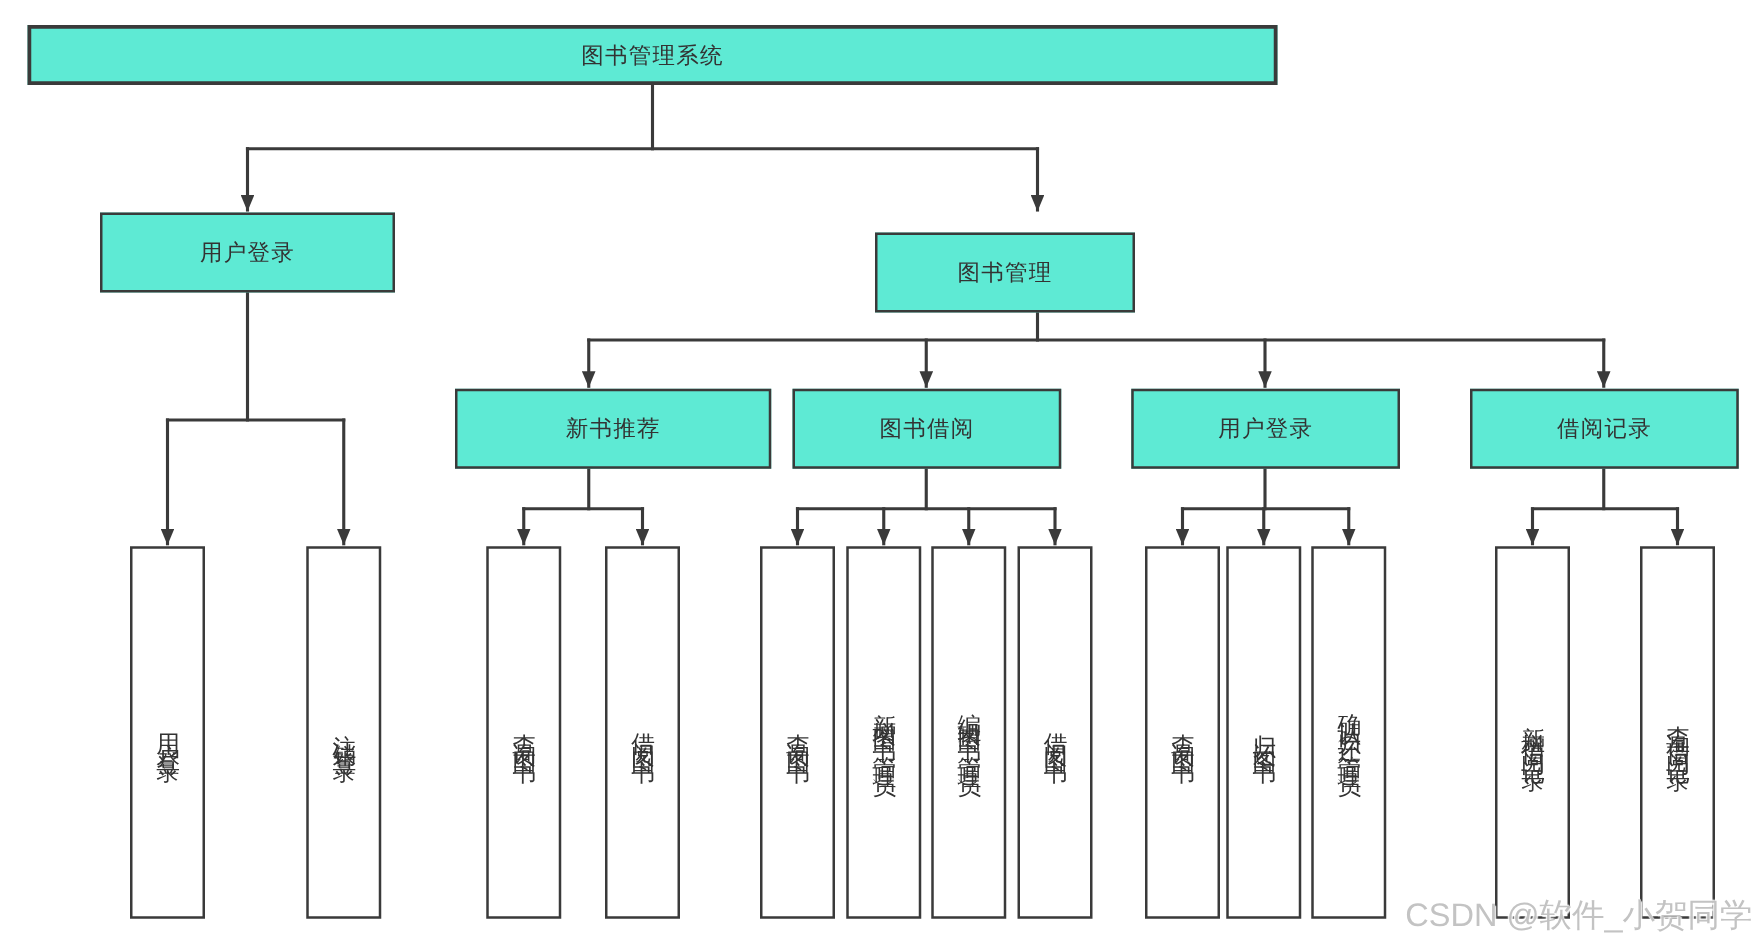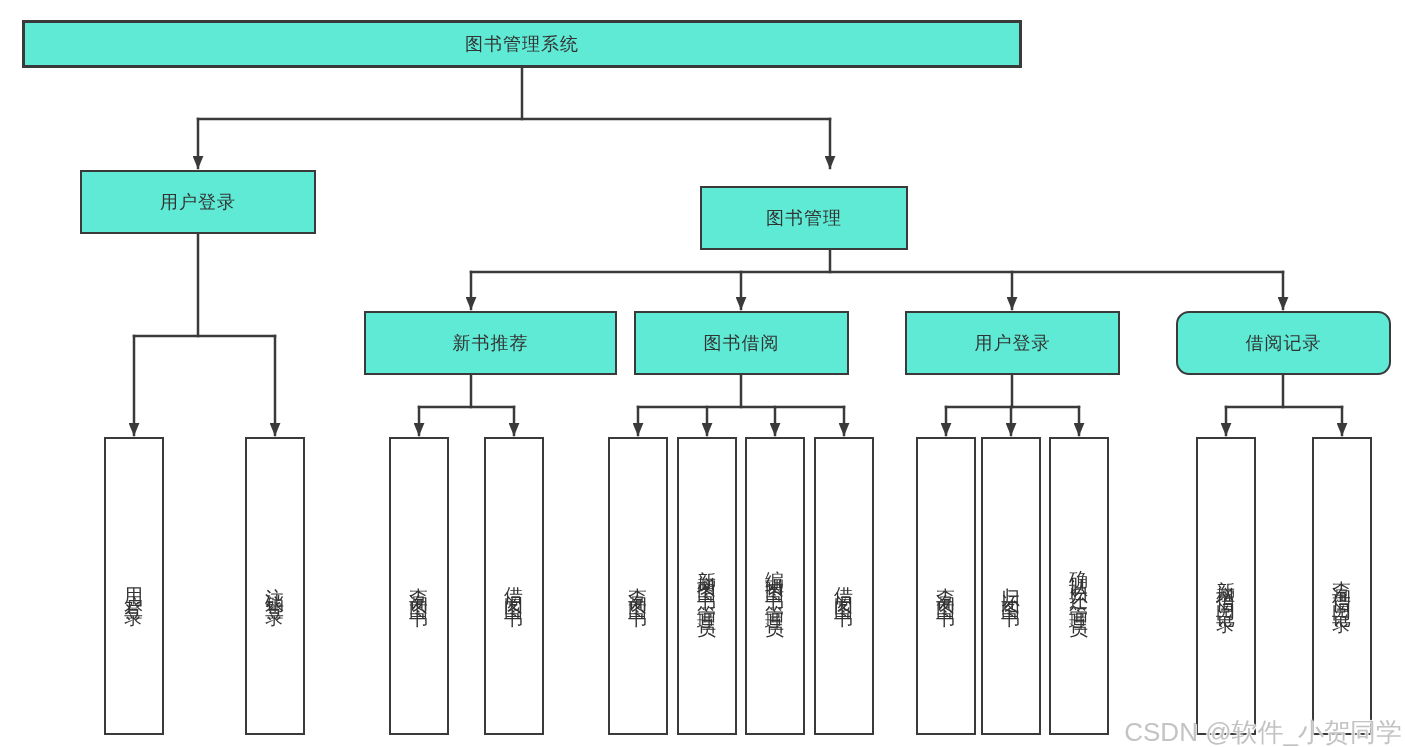--- a/index.html
+++ b/index.html
@@ -136,21 +136,21 @@
 
   <div class="node" style="left:364px; top:311px; width:253px; height:64px;">
     <span class="hlabel">新书推荐</span>
   </div>
   <div class="node" style="left:634px; top:311px; width:215px; height:64px;justify-content:center;">
     <span class="hlabel">图书借阅</span>
   </div>
   <div class="node" style="left:905px; top:311px; width:215px; height:64px;">
     <span class="hlabel">用户登录</span>
   </div>
-  <div class="node" style="left:1176px; top:311px; width:215px; height:64px;border-radius:13px;">
+  <div class="node" style="left:1176px; top:311px; width:215px; height:64px;">
     <span class="hlabel">借阅记录</span>
   </div>
 
   <div class="leaf" style="left:104px;">
     <span class="vlabel">用户登录</span>
   </div>
   <div class="leaf" style="left:245px;">
     <span class="vlabel">注销登录</span>
   </div>
 

